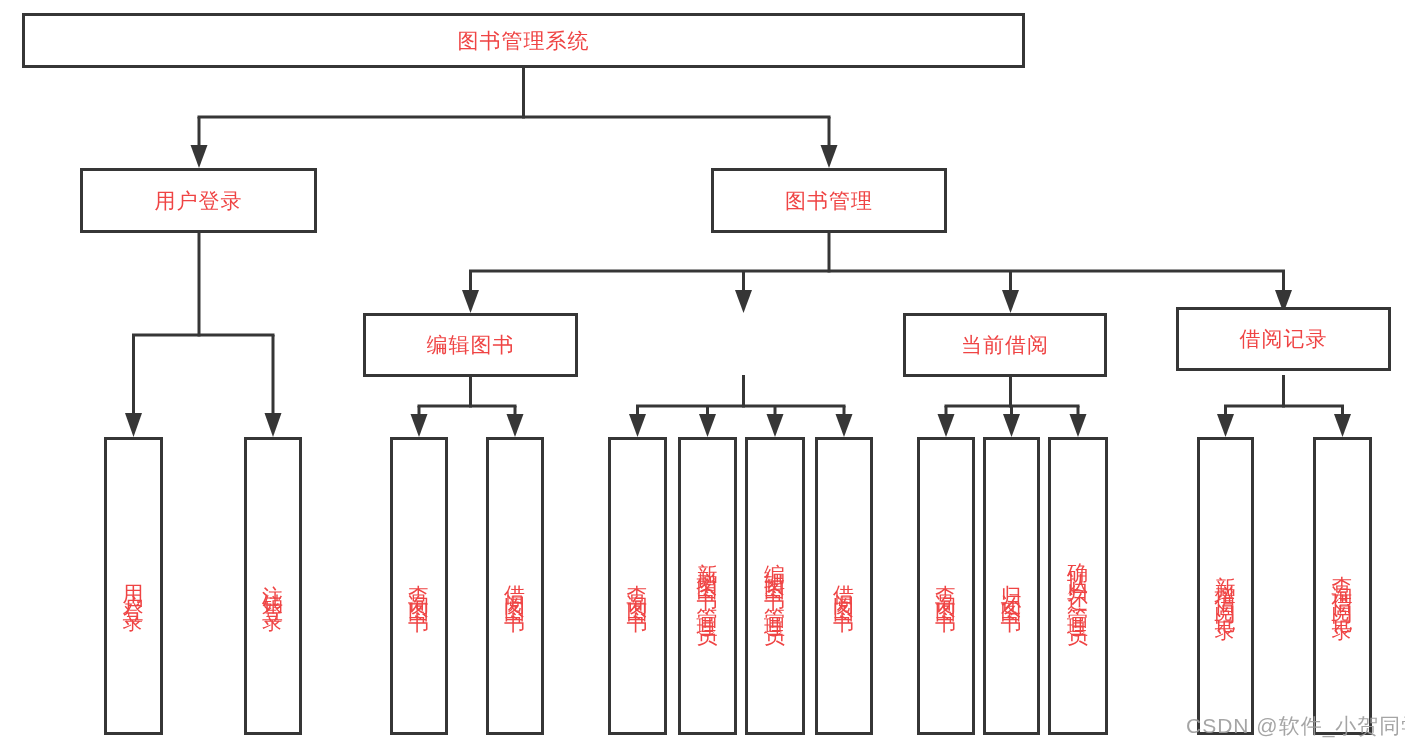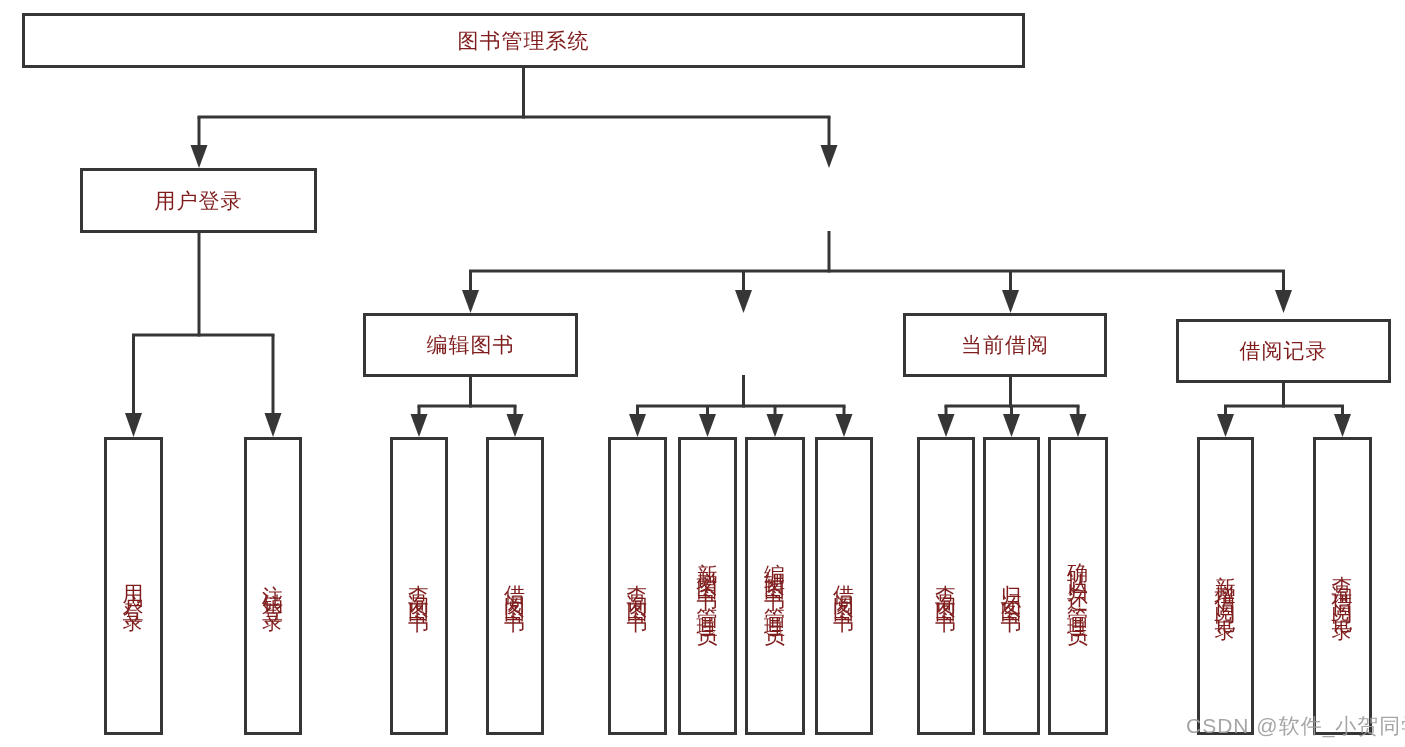--- a/index.html
+++ b/index.html
@@ -12,21 +12,21 @@
   }
   .connectors{position:absolute;left:0;top:0;z-index:1;}
   .node{
     position:absolute;
     box-sizing:border-box;
     border:3px solid #363636;
     background:#ffffff;
     display:flex;
     align-items:center;
     justify-content:center;
-    color:#7f1d1d;
+    color:#ef4444;
     font-size:21px;
     z-index:2;
     text-align:center;
   }
   .node .htext{letter-spacing:1px;white-space:nowrap;}
   .node .vtext{
     writing-mode:vertical-rl;
     text-orientation:mixed;
     letter-spacing:9px;
     line-height:1;
@@ -120,28 +120,31 @@
     </g>
   </svg>
 
   <div class="node" style="left:22px;top:13px;width:1003px;height:55px">
     <span class="htext">图书管理系统</span>
   </div>
 
   <div class="node" style="left:80px;top:168px;width:237px;height:65px">
     <span class="htext">用户登录</span>
   </div>
+  <div class="node" style="left:711px;top:168px;width:236px;height:65px">
+    <span class="htext">图书管理</span>
+  </div>
 
   <div class="node" style="left:363px;top:313px;width:215px;height:64px">
     <span class="htext">编辑图书</span>
   </div>
   <div class="node" style="left:903px;top:313px;width:204px;height:64px">
     <span class="htext">当前借阅</span>
   </div>
-  <div class="node" style="left:1176px;top:319px;width:215px;height:64px">
+  <div class="node" style="left:1176px;top:307px;width:215px;height:64px">
     <span class="htext">借阅记录</span>
   </div>
 
   <div class="node" style="left:104px;top:437px;width:59px;height:298px">
     <span class="vtext">用户登录</span>
   </div>
   <div class="node" style="left:244px;top:437px;width:58px;height:298px">
     <span class="vtext">注销登录</span>
   </div>
 

